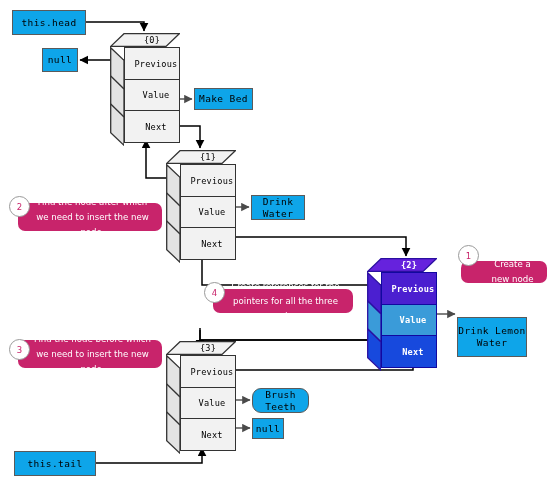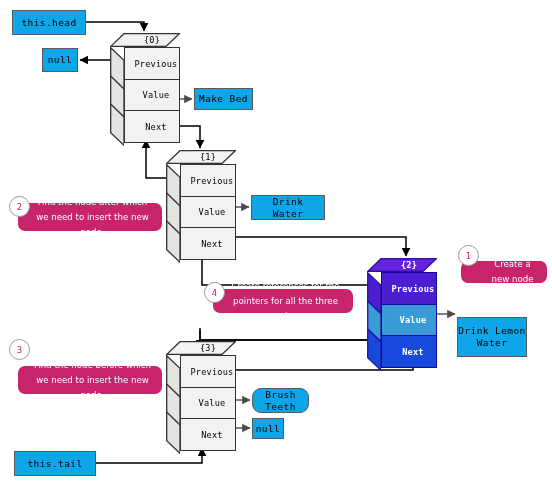--- a/index.html
+++ b/index.html
@@ -145,21 +145,21 @@
   </svg>
 
   <div class="lbl" style="left:12px;top:10px;width:74px;height:25px;">this.head</div>
 
   <div class="lbl" style="left:42px;top:48px;width:36px;height:24px;">null</div>
 
   <div class="lbl" style="left:14px;top:451px;width:82px;height:25px;">this.tail</div>
 
   <div class="lbl" style="left:194px;top:88px;width:59px;height:22px;">Make Bed</div>
 
-  <div class="lbl" style="left:251px;top:195px;width:74px;height:25px;">Drink
+  <div class="lbl" style="left:251px;top:195px;width:54px;height:25px;">Drink
 Water</div>
 
   <div class="lbl" style="left:457px;top:301px;width:70px;height:40px;margin-top:16px;">Drink Lemon
 Water</div>
 
   <div class="lbl" style="left:252px;top:388px;width:57px;height:25px;border-radius:9px;">Brush
 Teeth</div>
 
   <div class="lbl" style="left:252px;top:418px;width:32px;height:21px;">null</div>
 
@@ -232,20 +232,20 @@
   </div>
 
   <div class="badge" style="left:458px;top:245px;">1</div>
   <div class="callout" style="left:461px;top:261px;width:86px;height:22px;padding-left:24px;">Create a new node</div>
 
   <div class="badge" style="left:9px;top:196px;">2</div>
   <div class="callout" style="left:18px;top:203px;width:144px;height:28px;">Find the node after which
 we need to insert the new node.</div>
 
   <div class="badge" style="left:9px;top:339px;">3</div>
-  <div class="callout" style="left:18px;top:366px;width:144px;height:28px;text-align:center;">Find the node before which
+  <div class="callout" style="left:18px;top:340px;width:144px;height:28px;text-align:center;">Find the node before which
 we need to insert the new node.</div>
 
   <div class="badge" style="left:204px;top:282px;">4</div>
   <div class="callout" style="left:213px;top:289px;width:140px;height:24px;">Create references for the
 pointers for all the three nodes.</div>
 
 </div>
 
 </body></html>

